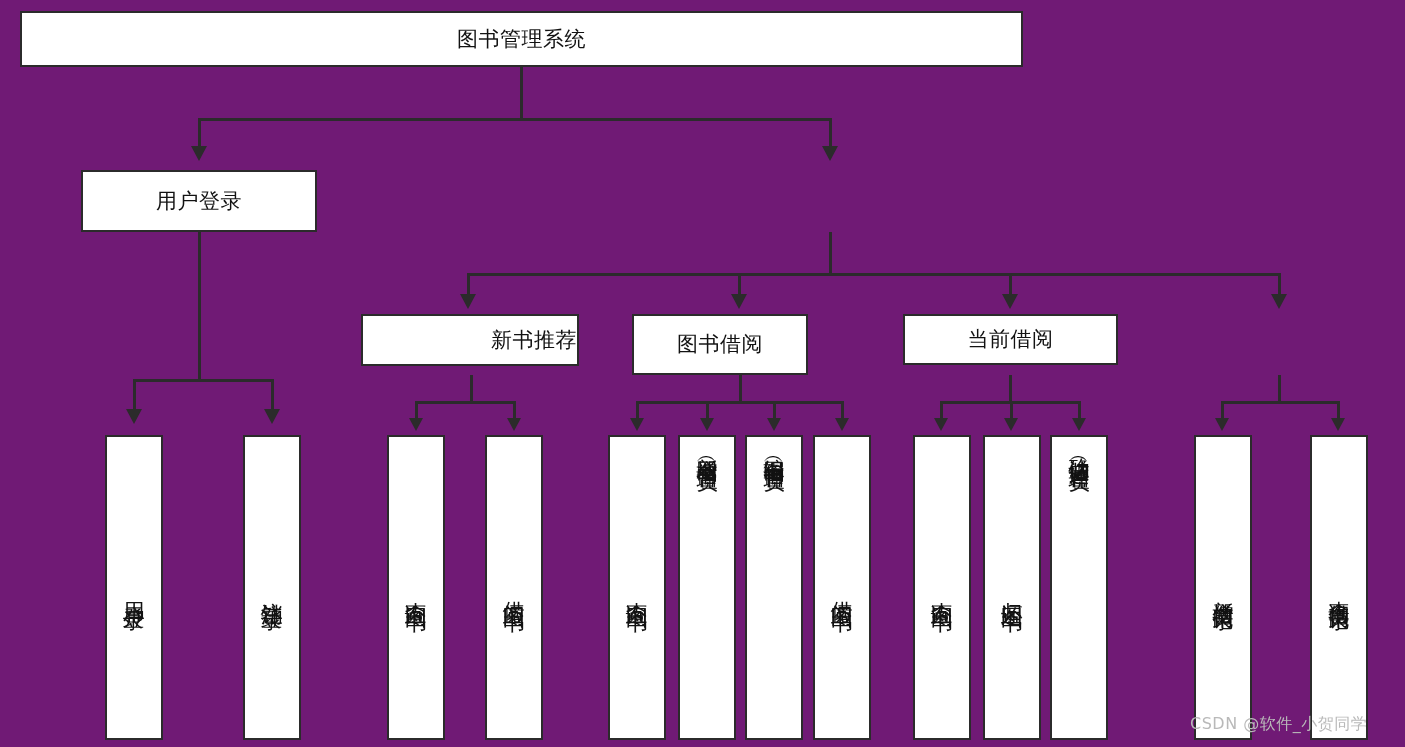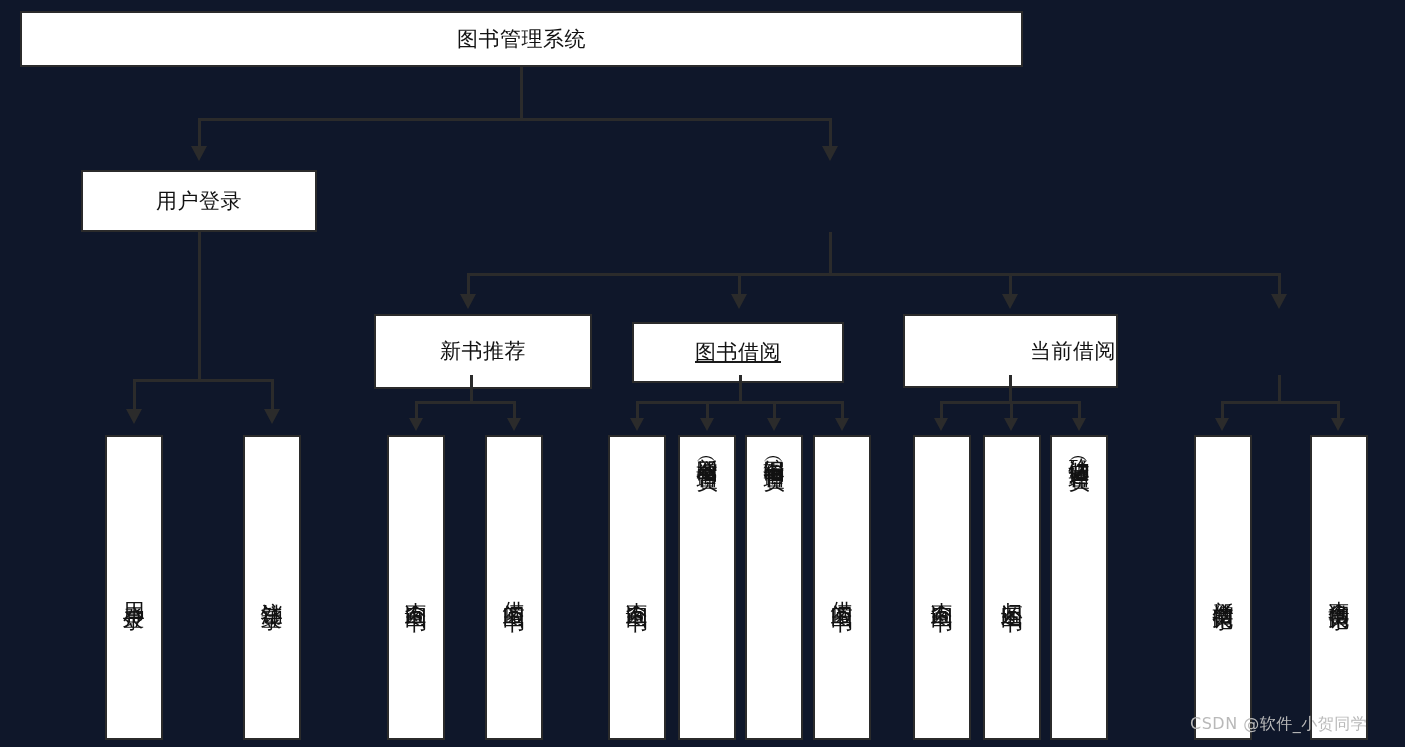--- a/index.html
+++ b/index.html
@@ -4,21 +4,21 @@
 <style>
   html,body{margin:0;padding:0;background:#ffffff;}
   body{
     font-family:"DejaVu Sans","Liberation Sans",sans-serif;
     color:#1a1a1a;
   }
   #canvas{
     position:relative;
     width:1405px;
     height:747px;
-    background:#0f172a;
+    background:#701a75;
     overflow:hidden;
   }
   
   .node{
     position:absolute;
     box-sizing:border-box;
     background:#ffffff;
     border:2.5px solid #2b2b2b;
     display:flex;
     align-items:center;
@@ -111,27 +111,27 @@
   <div class="hline" style="left:468px;top:273px;width:812px;"></div>
   <div class="vline" style="left:467px;top:273px;height:23px;"></div>
   <div class="arrow" style="left:460px;top:294px;"></div>
   <div class="vline" style="left:738px;top:273px;height:23px;"></div>
   <div class="arrow" style="left:731px;top:294px;"></div>
   <div class="vline" style="left:1009px;top:273px;height:23px;"></div>
   <div class="arrow" style="left:1002px;top:294px;"></div>
   <div class="vline" style="left:1278px;top:273px;height:23px;"></div>
   <div class="arrow" style="left:1271px;top:294px;"></div>
 
-  <div class="node" style="left:374px;top:314px;width:218px;height:75px;">
+  <div class="node" style="left:361px;top:314px;width:218px;height:52px;justify-content:flex-end;">
     <span class="label">新书推荐</span>
   </div>
-  <div class="node" style="left:632px;top:322px;width:212px;height:61px;text-decoration:underline;">
+  <div class="node" style="left:632px;top:314px;width:176px;height:61px;">
     <span class="label">图书借阅</span>
   </div>
-  <div class="node" style="left:903px;top:314px;width:215px;height:74px;justify-content:flex-end;">
+  <div class="node" style="left:903px;top:314px;width:215px;height:51px;">
     <span class="label">当前借阅</span>
   </div>
 
   <div class="vline" style="left:470px;top:375px;height:27px;"></div>
   <div class="hline" style="left:416px;top:401px;width:99px;"></div>
   <div class="vline" style="left:415px;top:401px;height:18px;"></div>
   <div class="arrow small" style="left:409px;top:418px;"></div>
   <div class="vline" style="left:513px;top:401px;height:18px;"></div>
   <div class="arrow small" style="left:507px;top:418px;"></div>
 

